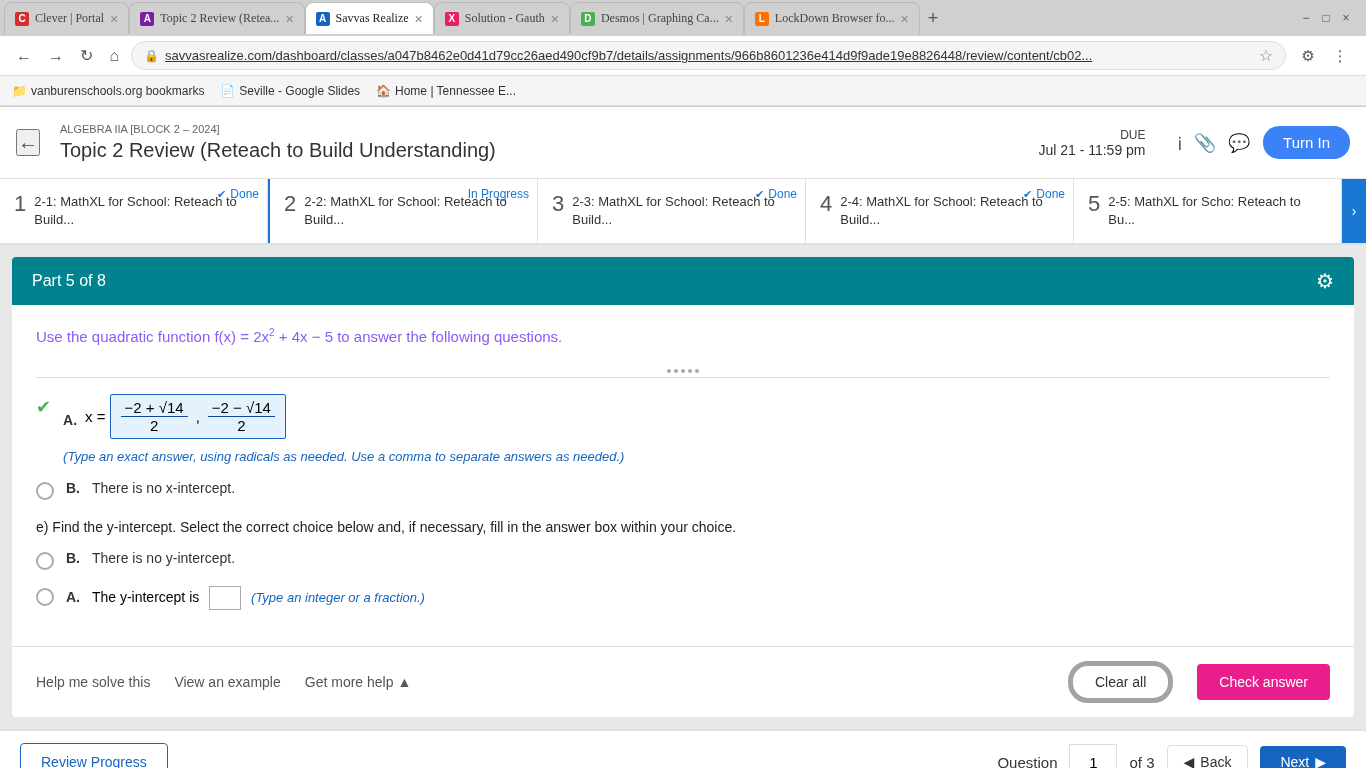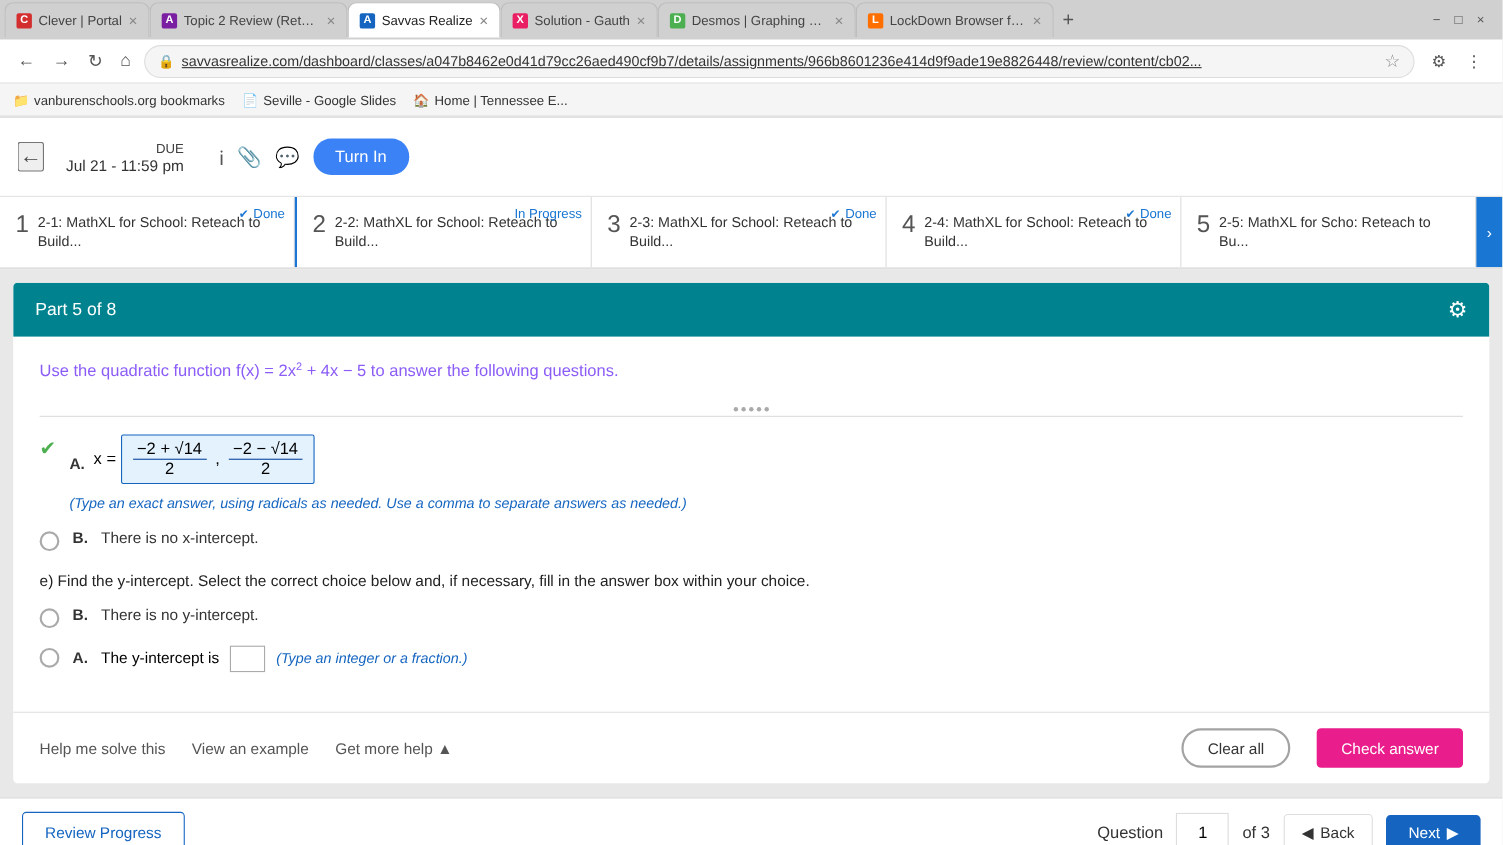--- a/index.html
+++ b/index.html
@@ -4,21 +4,21 @@
   <style>
     * { box-sizing: border-box; margin: 0; padding: 0; }
     body { font-family: Arial, sans-serif; font-size: 14px; background: #f1f1f1; width: 1366px; min-height: 768px; overflow-x: hidden; }
 
     
     .browser-chrome { background: #e8e8e8; border-bottom: 1px solid #ccc; }
     .tab-bar { display: flex; align-items: center; background: #d0d0d0; height: 36px; padding: 0 4px; gap: 0; }
     .tab { display: flex; align-items: center; height: 32px; padding: 0 10px; border-radius: 8px 8px 0 0; font-size: 12px; max-width: 180px; min-width: 120px; background: #d0d0d0; color: #444; cursor: pointer; border: 1px solid #bbb; border-bottom: none; gap: 6px; flex-shrink: 0; }
     .tab.active { background: #fff; color: #222; z-index: 2; }
     .tab-favicon { width: 14px; height: 14px; border-radius: 2px; flex-shrink: 0; }
-    .tab-label { overflow: hidden; white-space: nowrap; text-overflow: ellipsis; flex: 1; }
+    .tab-label { overflow: hidden; white-space: nowrap; text-overflow: ellipsis; flex: 1; font-family: Liberation Serif, serif; }
     .tab-close { font-size: 14px; color: #888; cursor: pointer; flex-shrink: 0; }
     .tab-new { background: none; border: none; font-size: 18px; color: #555; cursor: pointer; padding: 0 8px; }
     .window-controls { margin-left: auto; display: flex; gap: 4px; align-items: center; padding-right: 8px; }
     .win-btn { width: 16px; height: 16px; display: flex; align-items: center; justify-content: center; font-size: 12px; color: #555; cursor: pointer; }
 
     .address-bar { display: flex; align-items: center; background: #fff; height: 40px; padding: 0 12px; gap: 8px; border-bottom: 1px solid #ddd; }
     .nav-btn { background: none; border: none; color: #555; font-size: 16px; cursor: pointer; padding: 4px; border-radius: 50%; }
     .url-box { flex: 1; display: flex; align-items: center; background: #f5f5f5; border: 1px solid #ddd; border-radius: 20px; padding: 4px 12px; font-size: 13px; color: #333; gap: 6px; }
     .url-text { flex: 1; overflow: hidden; white-space: nowrap; text-overflow: ellipsis; text-decoration: underline; }
     .star-btn { color: #888; font-size: 16px; cursor: pointer; }
@@ -82,21 +82,21 @@
 
     .input-box { width: 32px; height: 24px; border: 1px solid #aaa; text-align: center; font-size: 14px; display: inline-block; vertical-align: middle; }
 
     .section-question { font-size: 14px; color: #222; line-height: 1.6; margin: 16px 0 12px 0; }
 
     
     .action-bar { display: flex; align-items: center; padding: 14px 24px; border-top: 1px solid #e0e0e0; gap: 24px; }
     .help-link { color: #555; cursor: pointer; font-size: 14px; text-decoration: none; }
     .get-more-link { color: #555; cursor: pointer; font-size: 14px; display: flex; align-items: center; gap: 4px; }
     .action-spacer { flex: 1; }
-    .clear-all-btn { background: #fff; border: 2px solid #a3a3a3; border-radius: 20px; padding: 8px 22px; font-size: 14px; cursor: pointer; color: #333; }
+    .clear-all-btn { background: #fff; border: 5px solid #a3a3a3; border-radius: 20px; padding: 8px 22px; font-size: 14px; cursor: pointer; color: #333; }
     .check-answer-btn { background: #e91e8c; border: none; border-radius: 4px; padding: 10px 22px; font-size: 14px; cursor: pointer; color: #fff; font-weight: 500; }
 
     
     .bottom-bar { display: flex; align-items: center; background: #fff; padding: 12px 20px; border-top: 2px solid #e0e0e0; }
     .review-progress-btn { border: 1px solid #1565c0; color: #1565c0; background: #fff; border-radius: 4px; padding: 10px 20px; font-size: 14px; cursor: pointer; }
     .bottom-spacer { flex: 1; }
     .question-nav { display: flex; align-items: center; gap: 12px; }
     .question-label { font-size: 15px; color: #333; }
     .question-input { width: 48px; height: 36px; border: 1px solid #ddd; text-align: center; font-size: 15px; }
     .of-text { font-size: 15px; color: #333; }
@@ -181,20 +181,24 @@
     </div>
     <div class="bm-item">
       <span>🏠</span>
       <span>Home | Tennessee E...</span>
     </div>
   </div>
 </div>
 
 <div class="app-header">
   <button class="back-btn">←</button>
+  <div class="header-title-area">
+    <div class="header-course">ALGEBRA IIA [BLOCK 2 – 2024]</div>
+    <div class="header-title">Topic 2 Review (Reteach to Build Understanding)</div>
+  </div>
   <div class="header-due">
     <div class="header-due-label">DUE</div>
     <div class="header-due-date">Jul 21 - 11:59 pm</div>
   </div>
   <div class="header-actions">
     <button class="icon-btn">ℹ</button>
     <button class="icon-btn">📎</button>
     <button class="icon-btn">💬</button>
     <button class="turn-in-btn">Turn In</button>
   </div>

